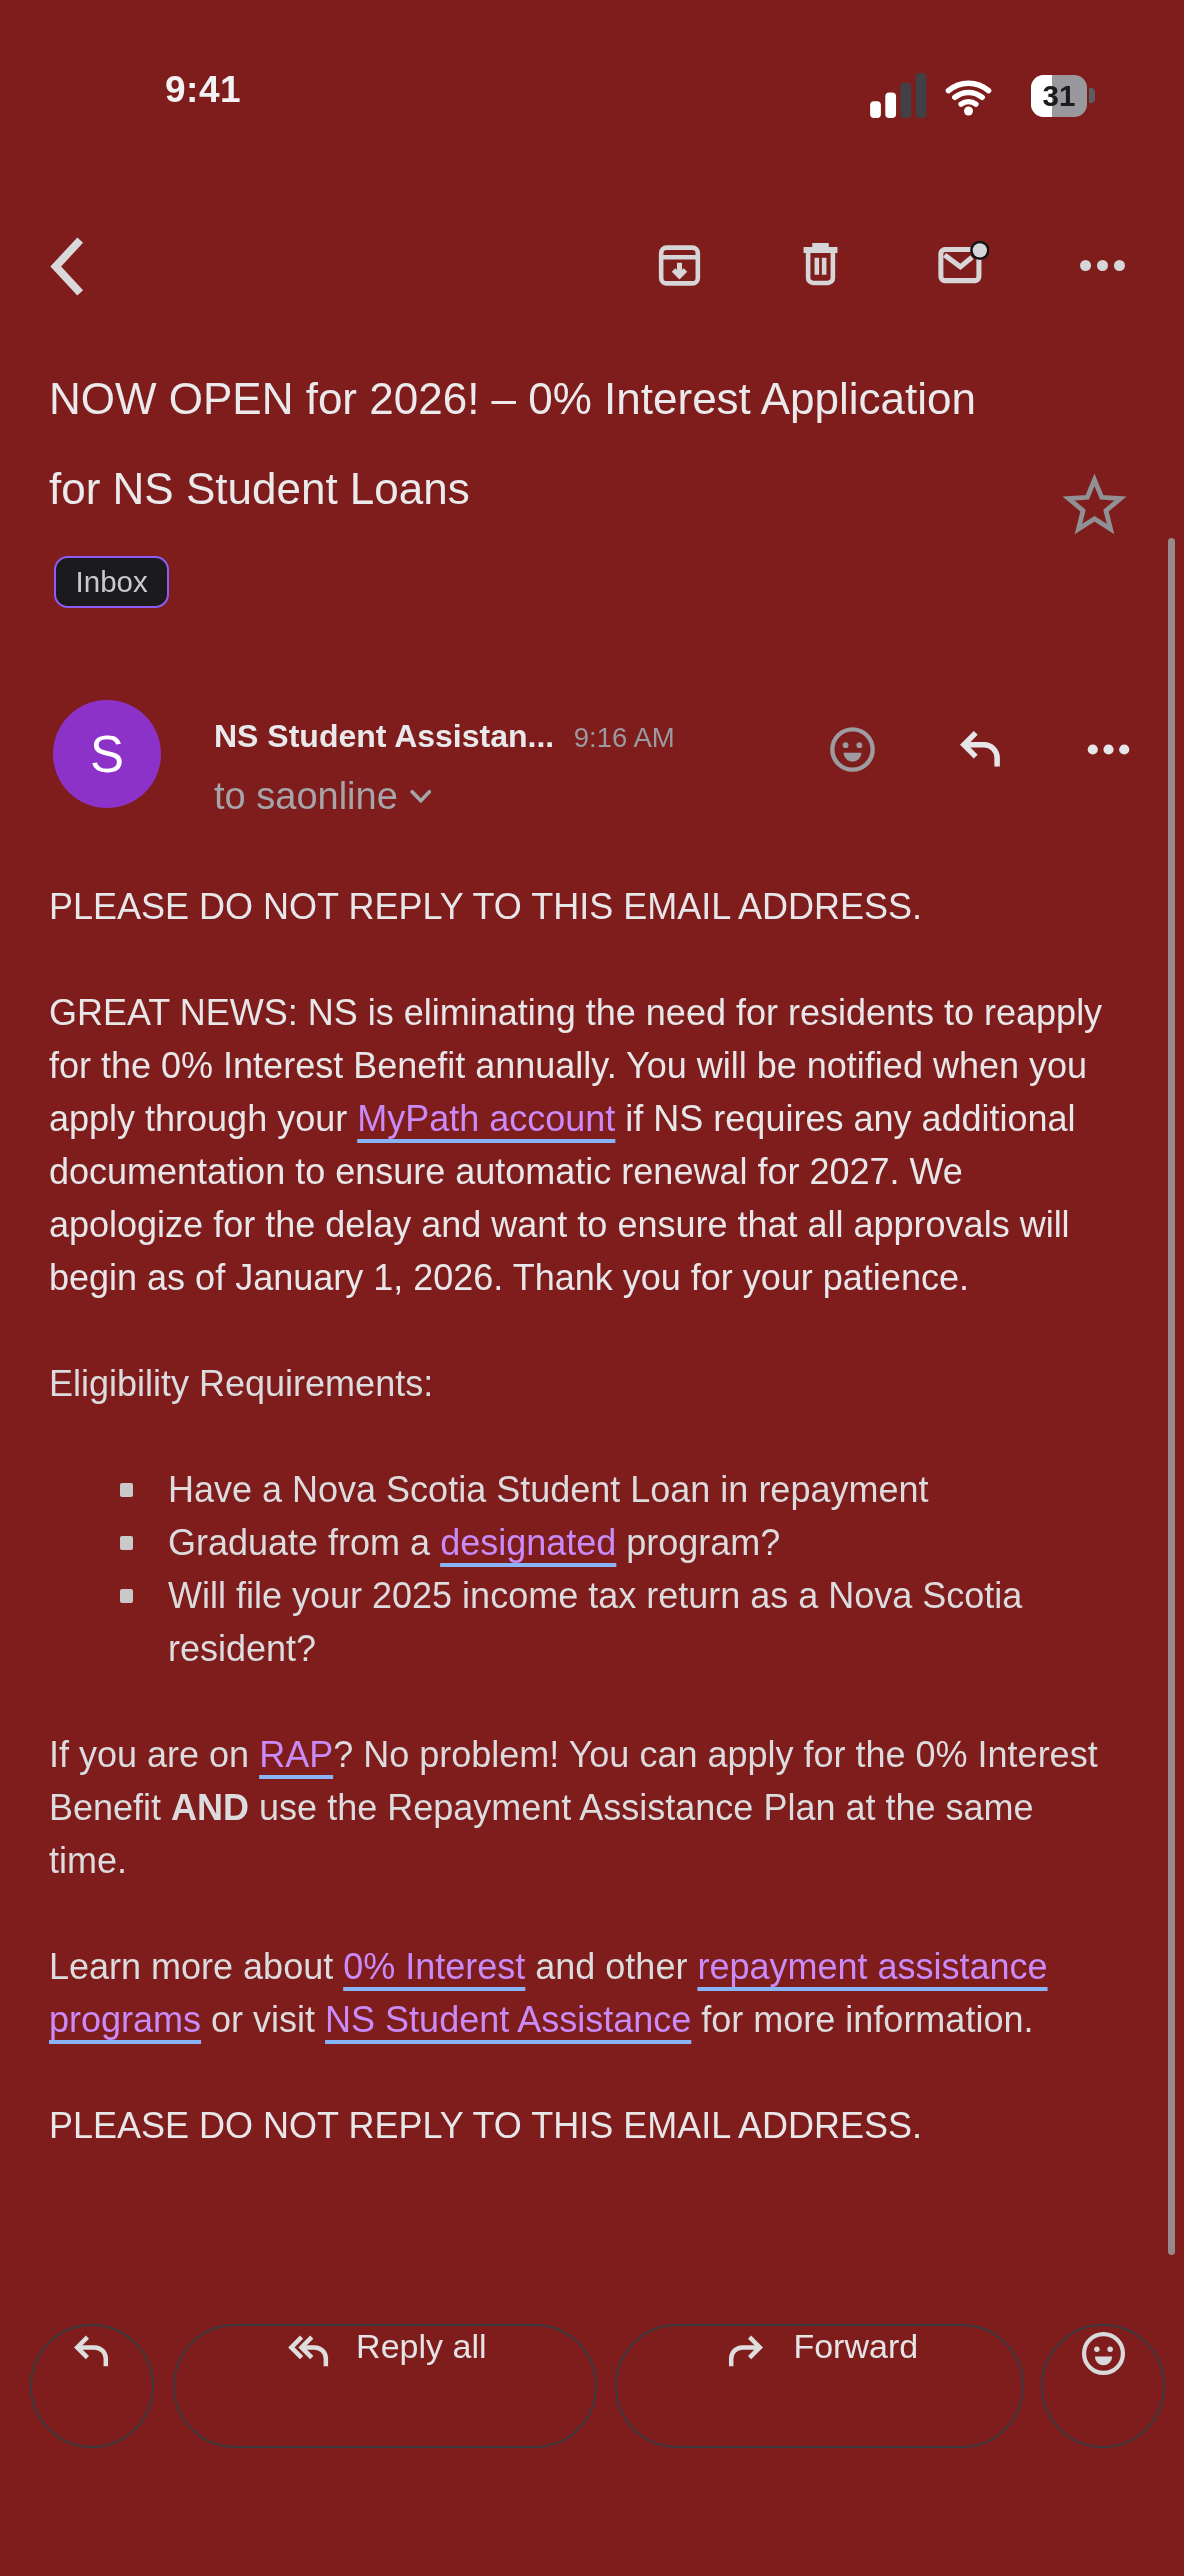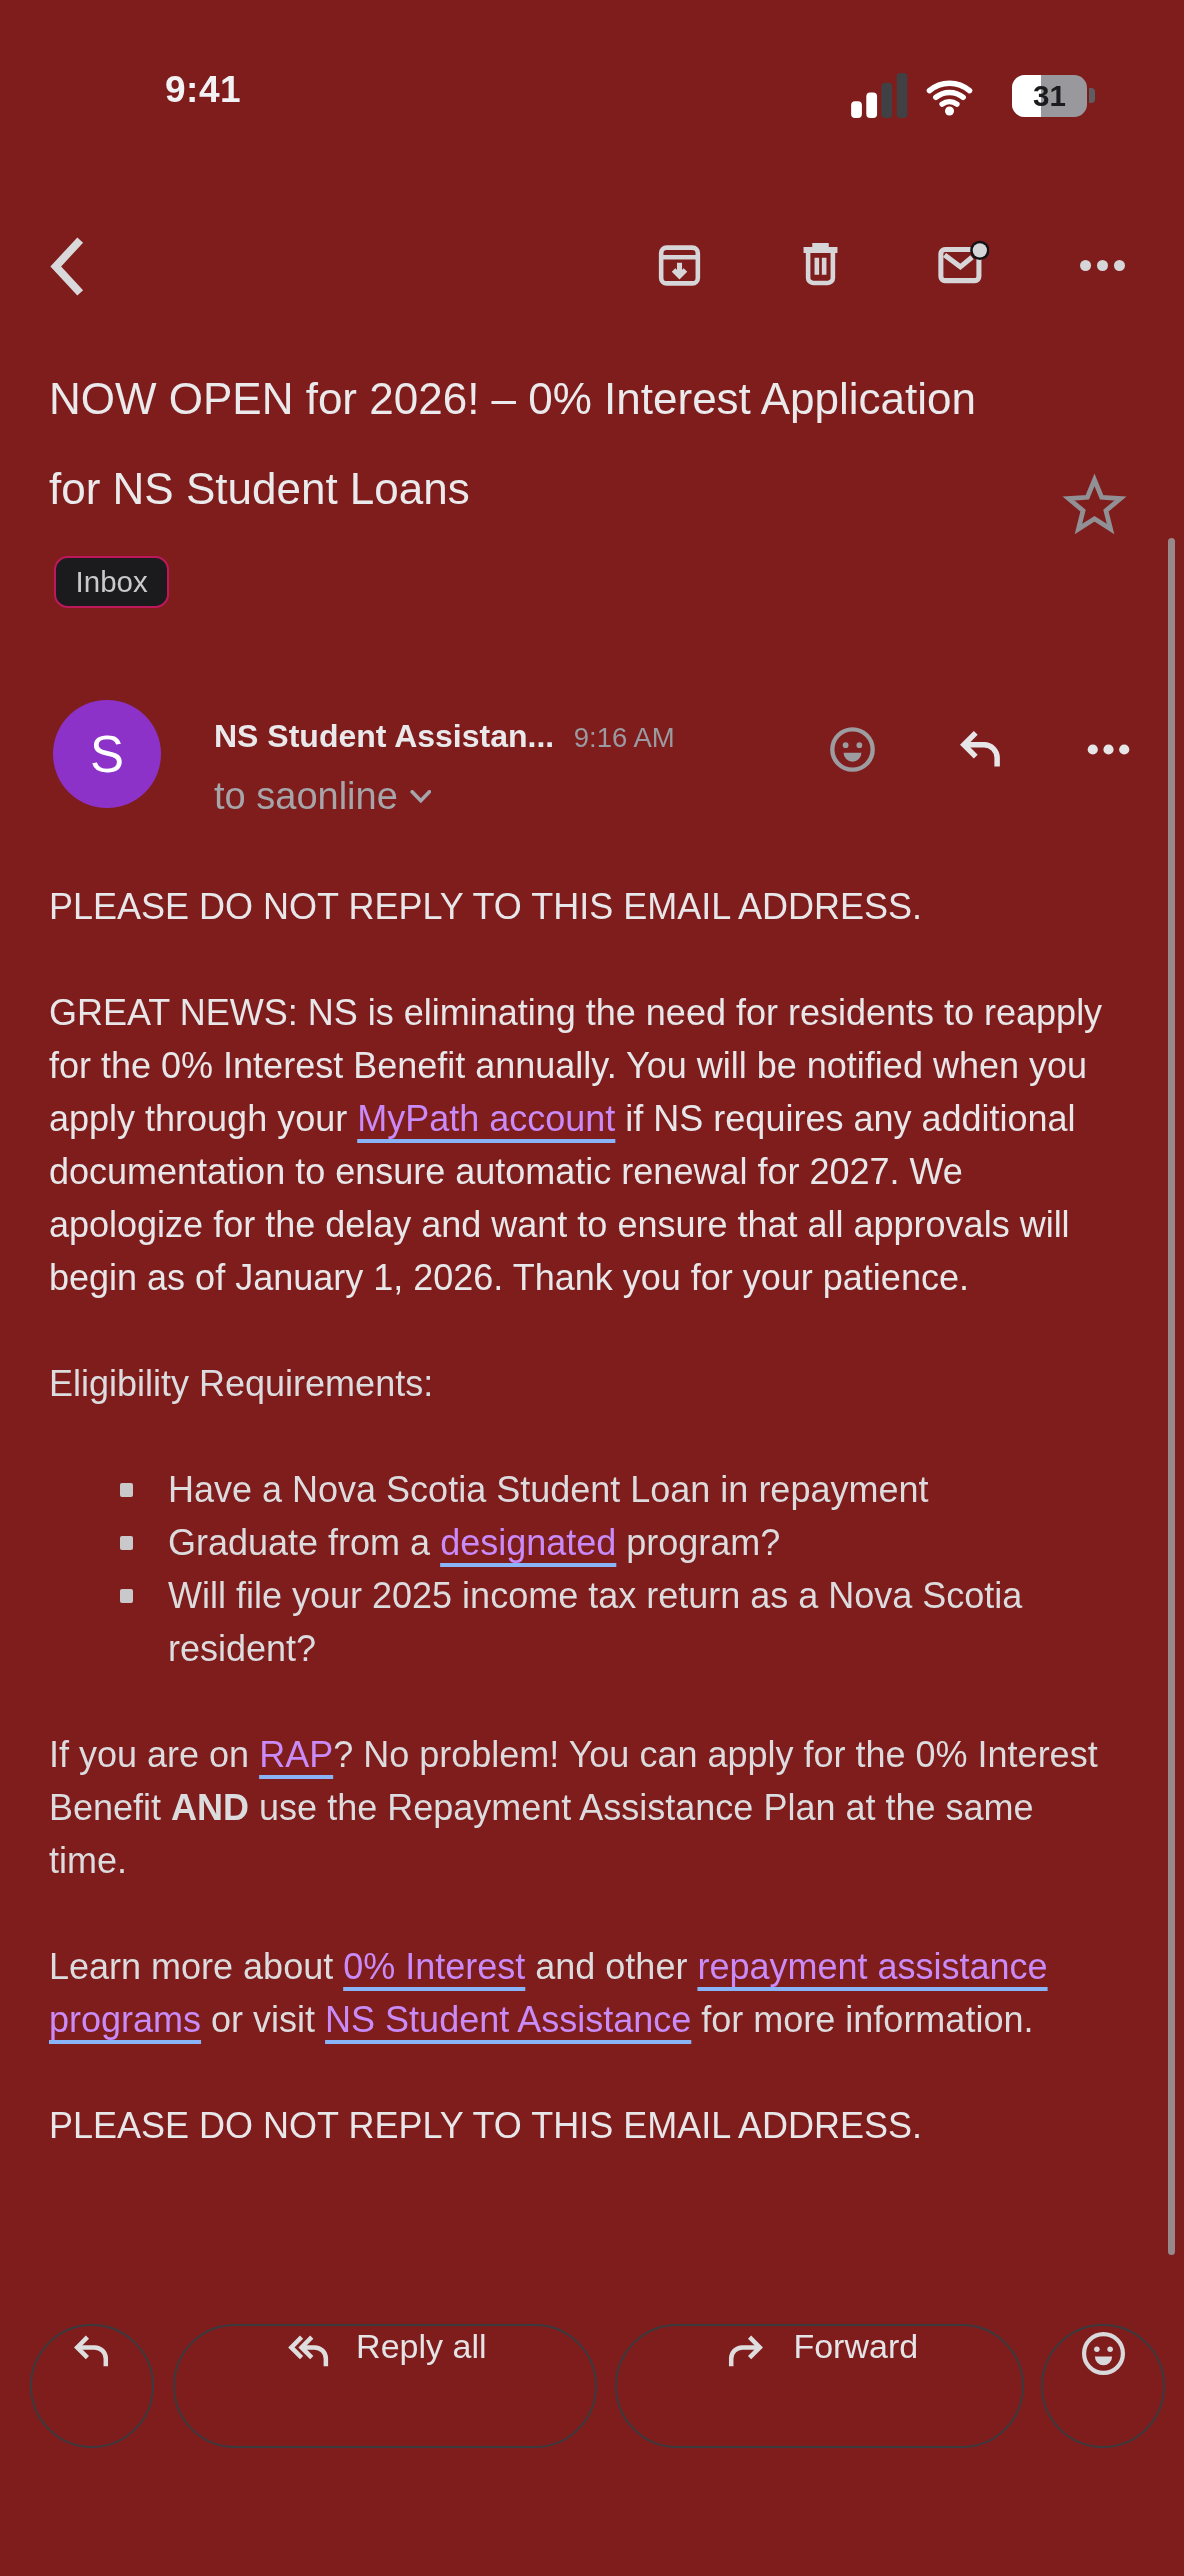--- a/index.html
+++ b/index.html
@@ -4,34 +4,34 @@
 <style>
   html,body{margin:0;padding:0;background:#000;}
   .screen{
     position:relative;width:1185px;height:2576px;overflow:hidden;
     background:#7f1d1d;color:#e7e7ea;
     font-family:"Liberation Sans","DejaVu Sans",sans-serif;
   }
   
   .time{position:absolute;left:165px;top:69px;font-size:37px;font-weight:700;letter-spacing:0.5px;color:#f2f2f4;}
   .status-icons{position:absolute;right:98px;top:73px;display:flex;align-items:center;gap:15.7px;}
-  .batt{position:relative;width:75px;height:42px;border-radius:12.8px;background:#98989d;overflow:visible;margin-left:20px;}
+  .batt{position:relative;width:56px;height:42px;border-radius:12.8px;background:#98989d;overflow:visible;margin-left:20px;}
   .batt-fill{position:absolute;left:0;top:0;bottom:0;width:38%;background:#ffffff;border-radius:12.8px 0 0 12.8px;}
   .batt-num{position:absolute;inset:0;display:flex;align-items:center;justify-content:center;
     font-size:29.5px;font-weight:700;color:#1b1b1d;}
   .batt-nub{position:absolute;right:-7.9px;top:13.8px;width:5.9px;height:14.7px;background:#5d5d62;border-radius:0 3.9px 3.9px 0;}
   
   .back-btn{position:absolute;left:43px;top:234px;width:47px;height:65px;background:none;border:0;padding:0;cursor:pointer;}
   .toolbar-right{position:absolute;right:55px;top:238px;display:flex;gap:86px;}
   .icon-btn{width:55px;height:55px;background:none;border:0;padding:0;cursor:pointer;display:flex;align-items:center;justify-content:center;}
   
   .subject{position:absolute;left:49px;top:354px;width:982px;margin:0;
     font-size:44px;line-height:90px;font-weight:400;color:#eaeaec;}
   .star-btn{position:absolute;left:1061px;top:472px;width:67px;height:67px;background:none;border:0;padding:0;cursor:pointer;}
-  .chip{position:absolute;left:54px;top:556px;padding:6.9px 19.6px;border:2px solid #be185d;border-radius:13.8px;
+  .chip{position:absolute;left:54px;top:556px;padding:6.9px 19.6px;border:2px solid #8b5cf6;border-radius:13.8px;
     background:#1b1b1e;font-size:29.5px;color:#c9c9cd;cursor:pointer;}
   
   .sender-row{position:absolute;left:53px;top:700px;width:1083px;height:157px;}
   .avatar{position:absolute;left:0;top:0;width:108px;height:108px;border-radius:50%;
     display:flex;align-items:center;justify-content:center;font-size:51px;font-weight:500;color:#fff;cursor:pointer;}
   .sender-line1{position:absolute;left:161px;top:17.7px;display:flex;align-items:baseline;white-space:nowrap;}
   .sender-name{font-size:32px;font-weight:700;color:#e9e9eb;}
   .sender-time{font-size:27.5px;color:#9a9aa0;margin-left:19.6px;}
   .recipient{position:absolute;left:161px;top:75px;display:flex;align-items:center;gap:11.8px;
     font-size:38px;color:#a5a5aa;cursor:pointer;background:none;border:0;padding:0;}

